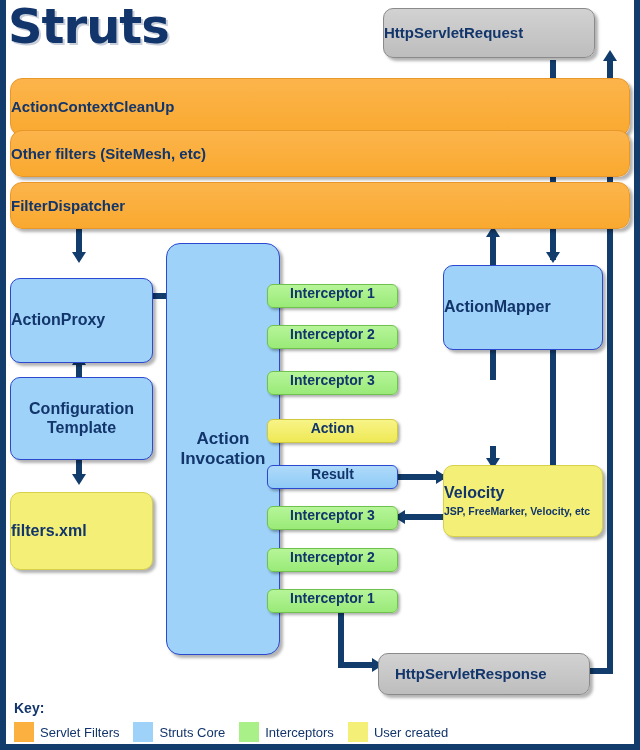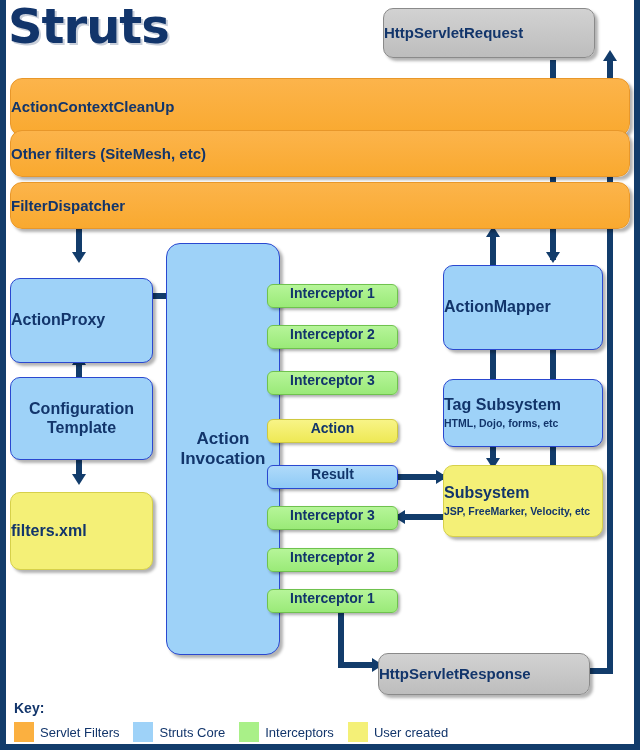--- a/index.html
+++ b/index.html
@@ -198,30 +198,26 @@
   <div class="pill intc" style="left:267px;top:548px;width:131px;height:24px;">
     <span>Interceptor 2</span>
   </div>
   <div class="pill intc" style="left:267px;top:589px;width:131px;height:24px;">
     <span>Interceptor 1</span>
   </div>
 
   <div class="box core" style="left:443px;top:265px;width:160px;height:85px;font-size:16px;">
     <span>ActionMapper</span>
   </div>
-  <div class="box core" style="left:443px;top:379px;width:160px;height:68px;font-size:16px;">
-    <span>Tag Subsystem</span>
-    <span class="sub">HTML, Dojo, forms, etc</span>
-  </div>
   <div class="box usercreated" style="left:443px;top:465px;width:160px;height:72px;font-size:16px;">
-    <span>Subsystem</span>
+    <span>Velocity</span>
     <span class="sub">JSP, FreeMarker, Velocity, etc</span>
   </div>
 
-  <div class="box servlet" style="left:378px;top:653px;width:212px;height:42px;">
+  <div class="box servlet" style="left:378px;top:653px;width:212px;height:42px;padding-left:16px;">
     <span>HttpServletResponse</span>
   </div>
 
   <div class="key-title">Key:</div>
   <div class="key-row">
     <div class="key-item">
       <span class="swatch" style="background:#fbb040;"></span>
       <span class="key-label">Servlet Filters</span>
     </div>
     <div class="key-item">

